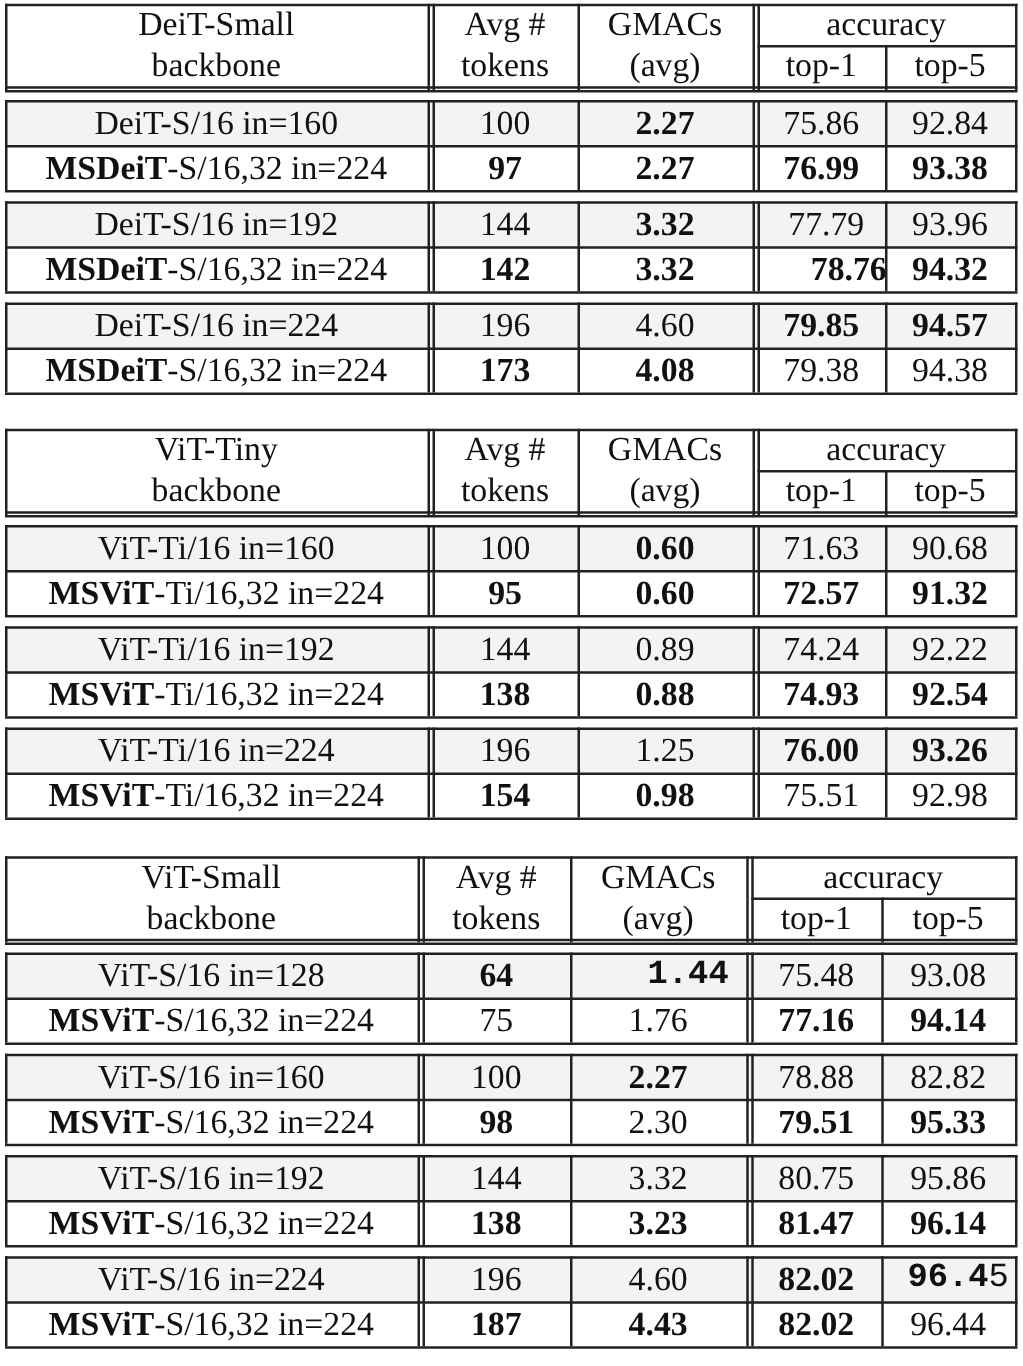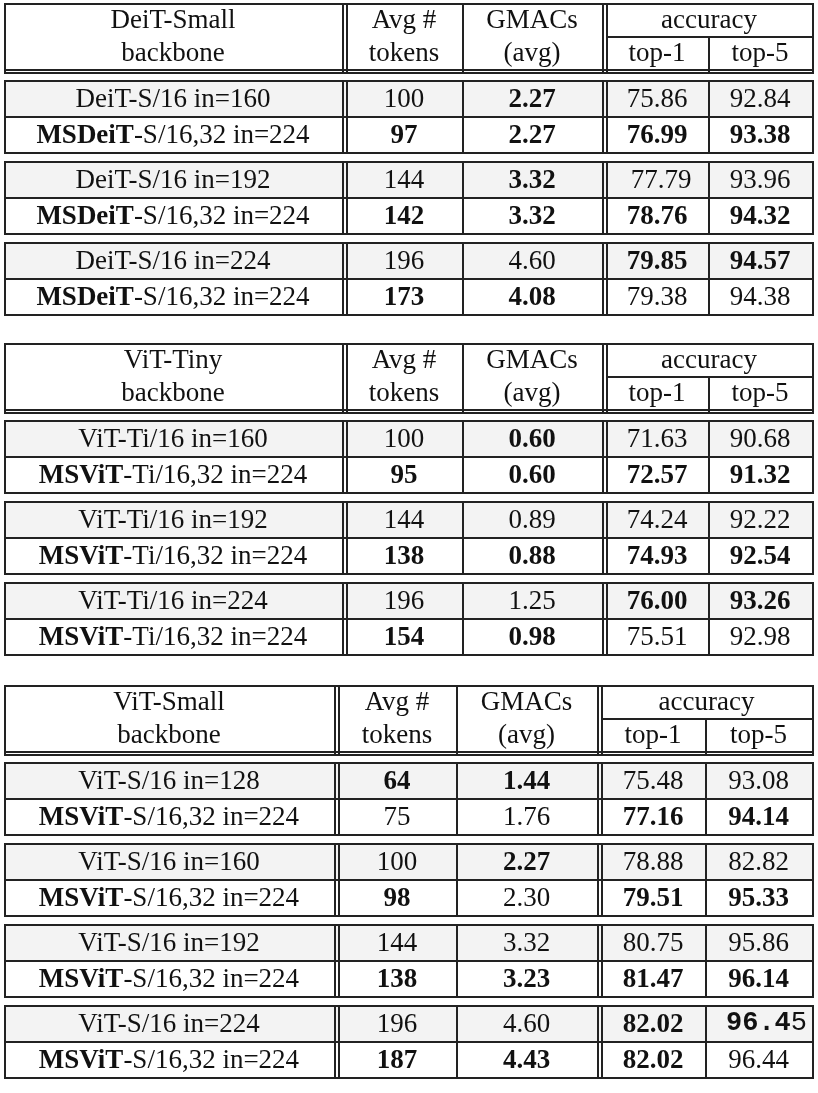--- a/index.html
+++ b/index.html
@@ -145,21 +145,21 @@
         <div class="cell" style="left: 602px; width: 110px;">77.79</div>
         <div class="cell" style="left: 704px; width: 104px;">93.96</div>
       </div>
       <div class="row" style="top: 36px; height: 36px;">
         <div class="cell" style="left: 0px; width: 338px;">
           <span class="b">MSDeiT</span>
           <span>-S/16,32 in=224</span>
         </div>
         <div class="cell b" style="left: 342px; width: 116px;">142</div>
         <div class="cell b" style="left: 458px; width: 140px;">3.32</div>
-        <div class="cell b" style="left: 602px; width: 102px;">78.76</div>
+        <div class="cell b" style="left: 624px; width: 102px;">78.76</div>
         <div class="cell b" style="left: 704px; width: 104px;">94.32</div>
       </div>
       <div class="hline" style="top:0"></div>
       <div class="hline" style="top:36px"></div>
       <div class="hline" style="top:72px"></div>
       <div class="vline" style="left:0px;top:0;height:72px"></div>
       <div class="vline" style="left:338px;top:0;height:72px"></div>
       <div class="vline" style="left:342px;top:0;height:72px"></div>
       <div class="vline" style="left:458px;top:0;height:72px"></div>
       <div class="vline" style="left:598px;top:0;height:72px"></div>
@@ -294,21 +294,21 @@
       <div class="vline" style="left:602px;top:0;height:72px"></div>
       <div class="vline" style="left:704px;top:0;height:72px"></div>
       <div class="vline" style="left:808px;top:0;height:72px"></div>
     </div>
     <div class="tbl" style="top: 762px; height: 72px;">
       <div class="row shade" style="top: 0px; height: 36px;">
         <div class="cell" style="left: 0px; width: 330px;">
           <span>ViT-S/16 in=128</span>
         </div>
         <div class="cell b" style="left: 334px; width: 118px;">64</div>
-        <div class="cell b" style="left: 452px; width: 141px;">1.44</div>
+        <div class="cell b" style="left: 476px; width: 141px; font-family: Liberation Mono, monospace;">1.44</div>
         <div class="cell" style="left: 597px; width: 104px;">75.48</div>
         <div class="cell" style="left: 701px; width: 107px;">93.08</div>
       </div>
       <div class="row" style="top: 36px; height: 36px;">
         <div class="cell" style="left: 0px; width: 330px;">
           <span class="b">MSViT</span>
           <span>-S/16,32 in=224</span>
         </div>
         <div class="cell" style="left: 334px; width: 118px;">75</div>
         <div class="cell" style="left: 452px; width: 141px;">1.76</div>

